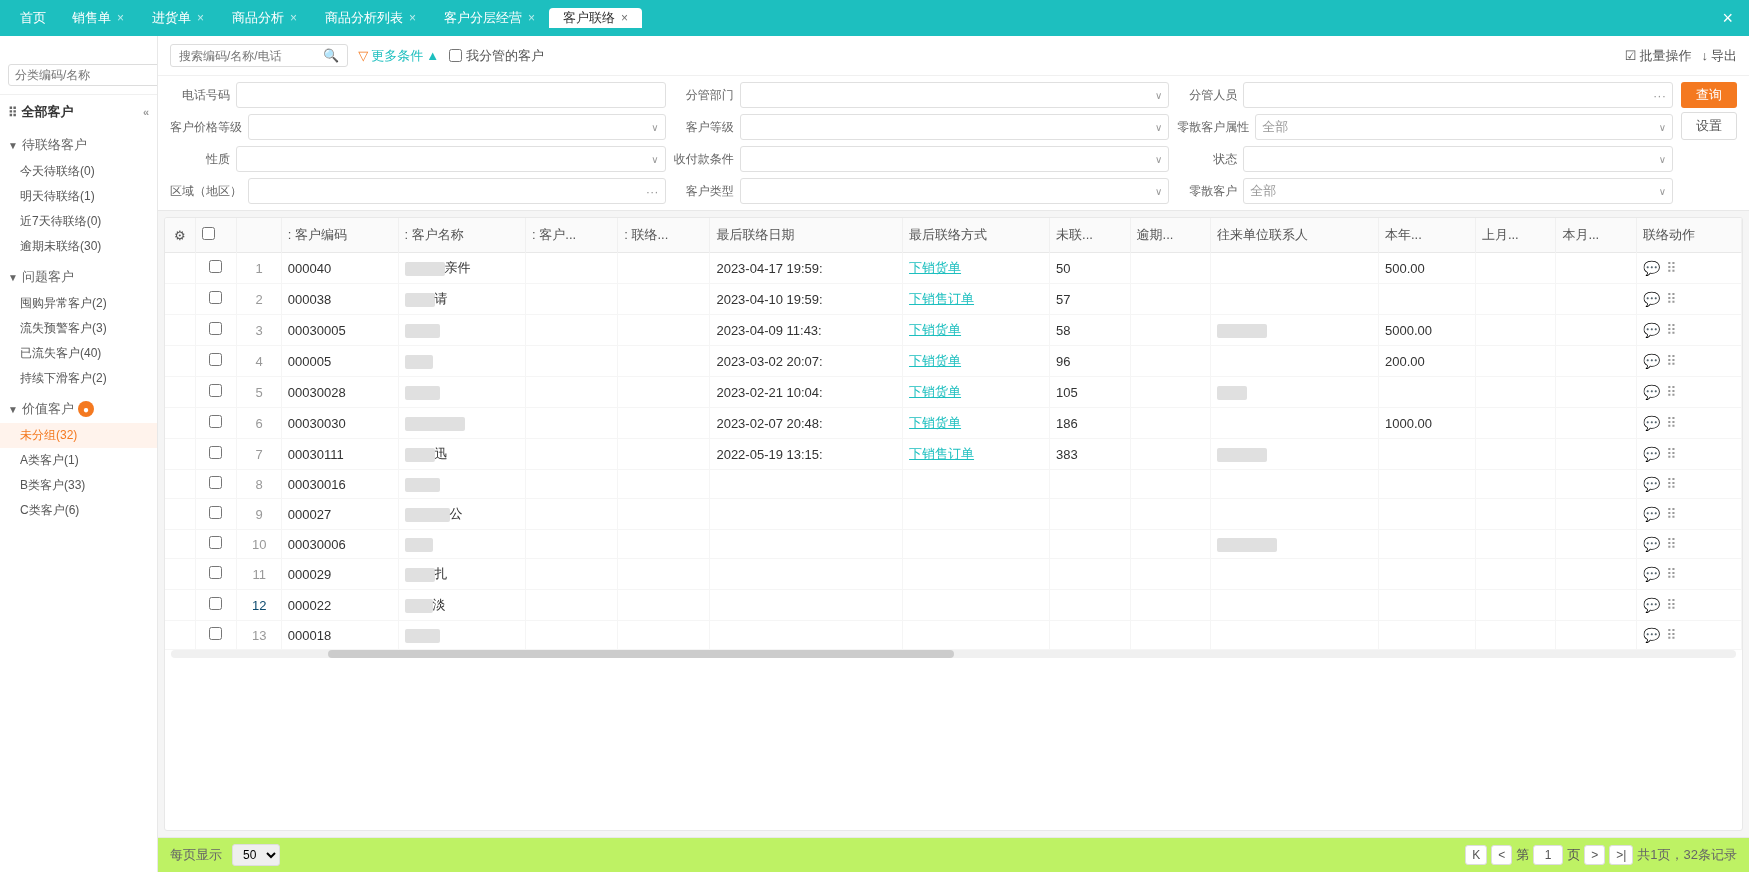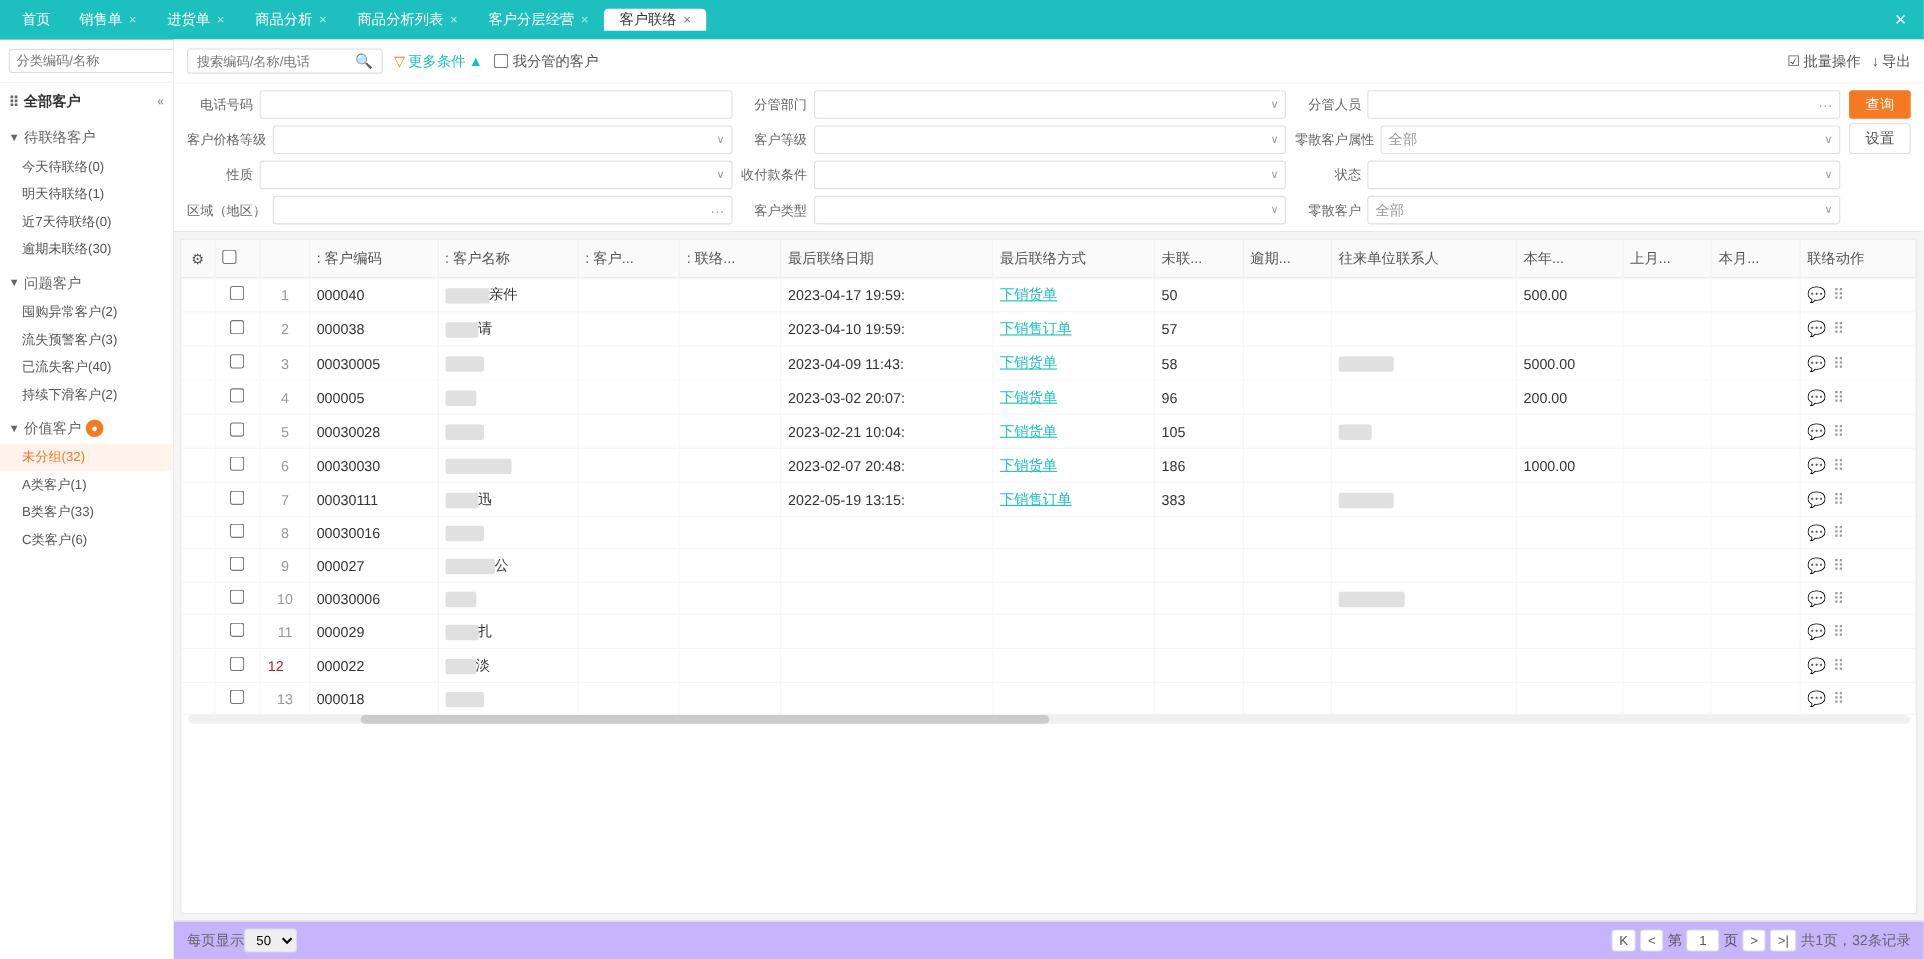--- a/index.html
+++ b/index.html
@@ -63,20 +63,21 @@
       display: flex;
       flex-direction: column;
       flex-shrink: 0;
       overflow-y: auto;
     }
     .sidebar-search {
       display: flex;
       padding: 8px 8px;
       border-bottom: 1px solid #f0f0f0;
       gap: 4px;
+      margin-top: 20px;
     }
     .sidebar-search input {
       border: 1px solid #ddd;
       border-radius: 3px;
       padding: 3px 6px;
       font-size: 12px;
       flex: 1;
       outline: none;
     }
     .sidebar-section {
@@ -316,23 +317,23 @@
       color: #999;
       cursor: pointer;
       font-size: 14px;
     }
 
     
     .footer-bar {
       display: flex;
       align-items: center;
       padding: 6px 12px;
-      background: #c4b5fd;
+      background: #bef264;
       border-top: 1px solid #e8e8e8;
-      gap: 0;
+      gap: 10px;
       font-size: 12px;
       color: #555;
     }
     .footer-bar .page-size-label { color: #666; }
     .footer-bar .page-size-select {
       border: 1px solid #ddd;
       border-radius: 3px;
       padding: 2px 6px;
       font-size: 12px;
     }
@@ -888,21 +889,21 @@
     <td>
       <div class="action-icons">
         <span class="action-icon">💬</span>
         <span class="action-icon">⠿</span>
       </div>
     </td>
   </tr>
             <tr>
     <td class="td-num"></td>
     <td style="text-align:center;"><input type="checkbox" style=""></td>
-    <td style="color:#b91c1c;">12</td>
+    <td style="text-align:center;color:#0c4a6e;">12</td>
     <td>000022</td>
     <td>
       <span class="blurred" style="width:28px;">&nbsp;</span><span style="color:#333;">淡</span>
     </td>
     <td></td>
     <td></td>
     <td></td>
     <td></td>
     <td></td>
     <td></td>

